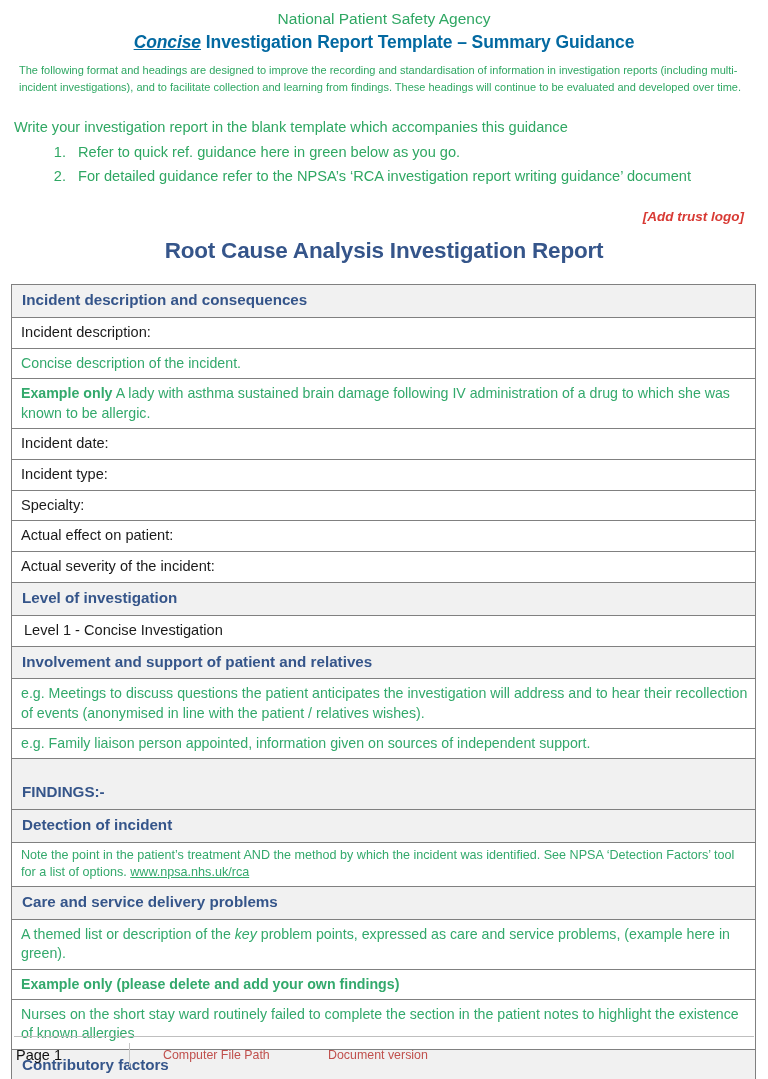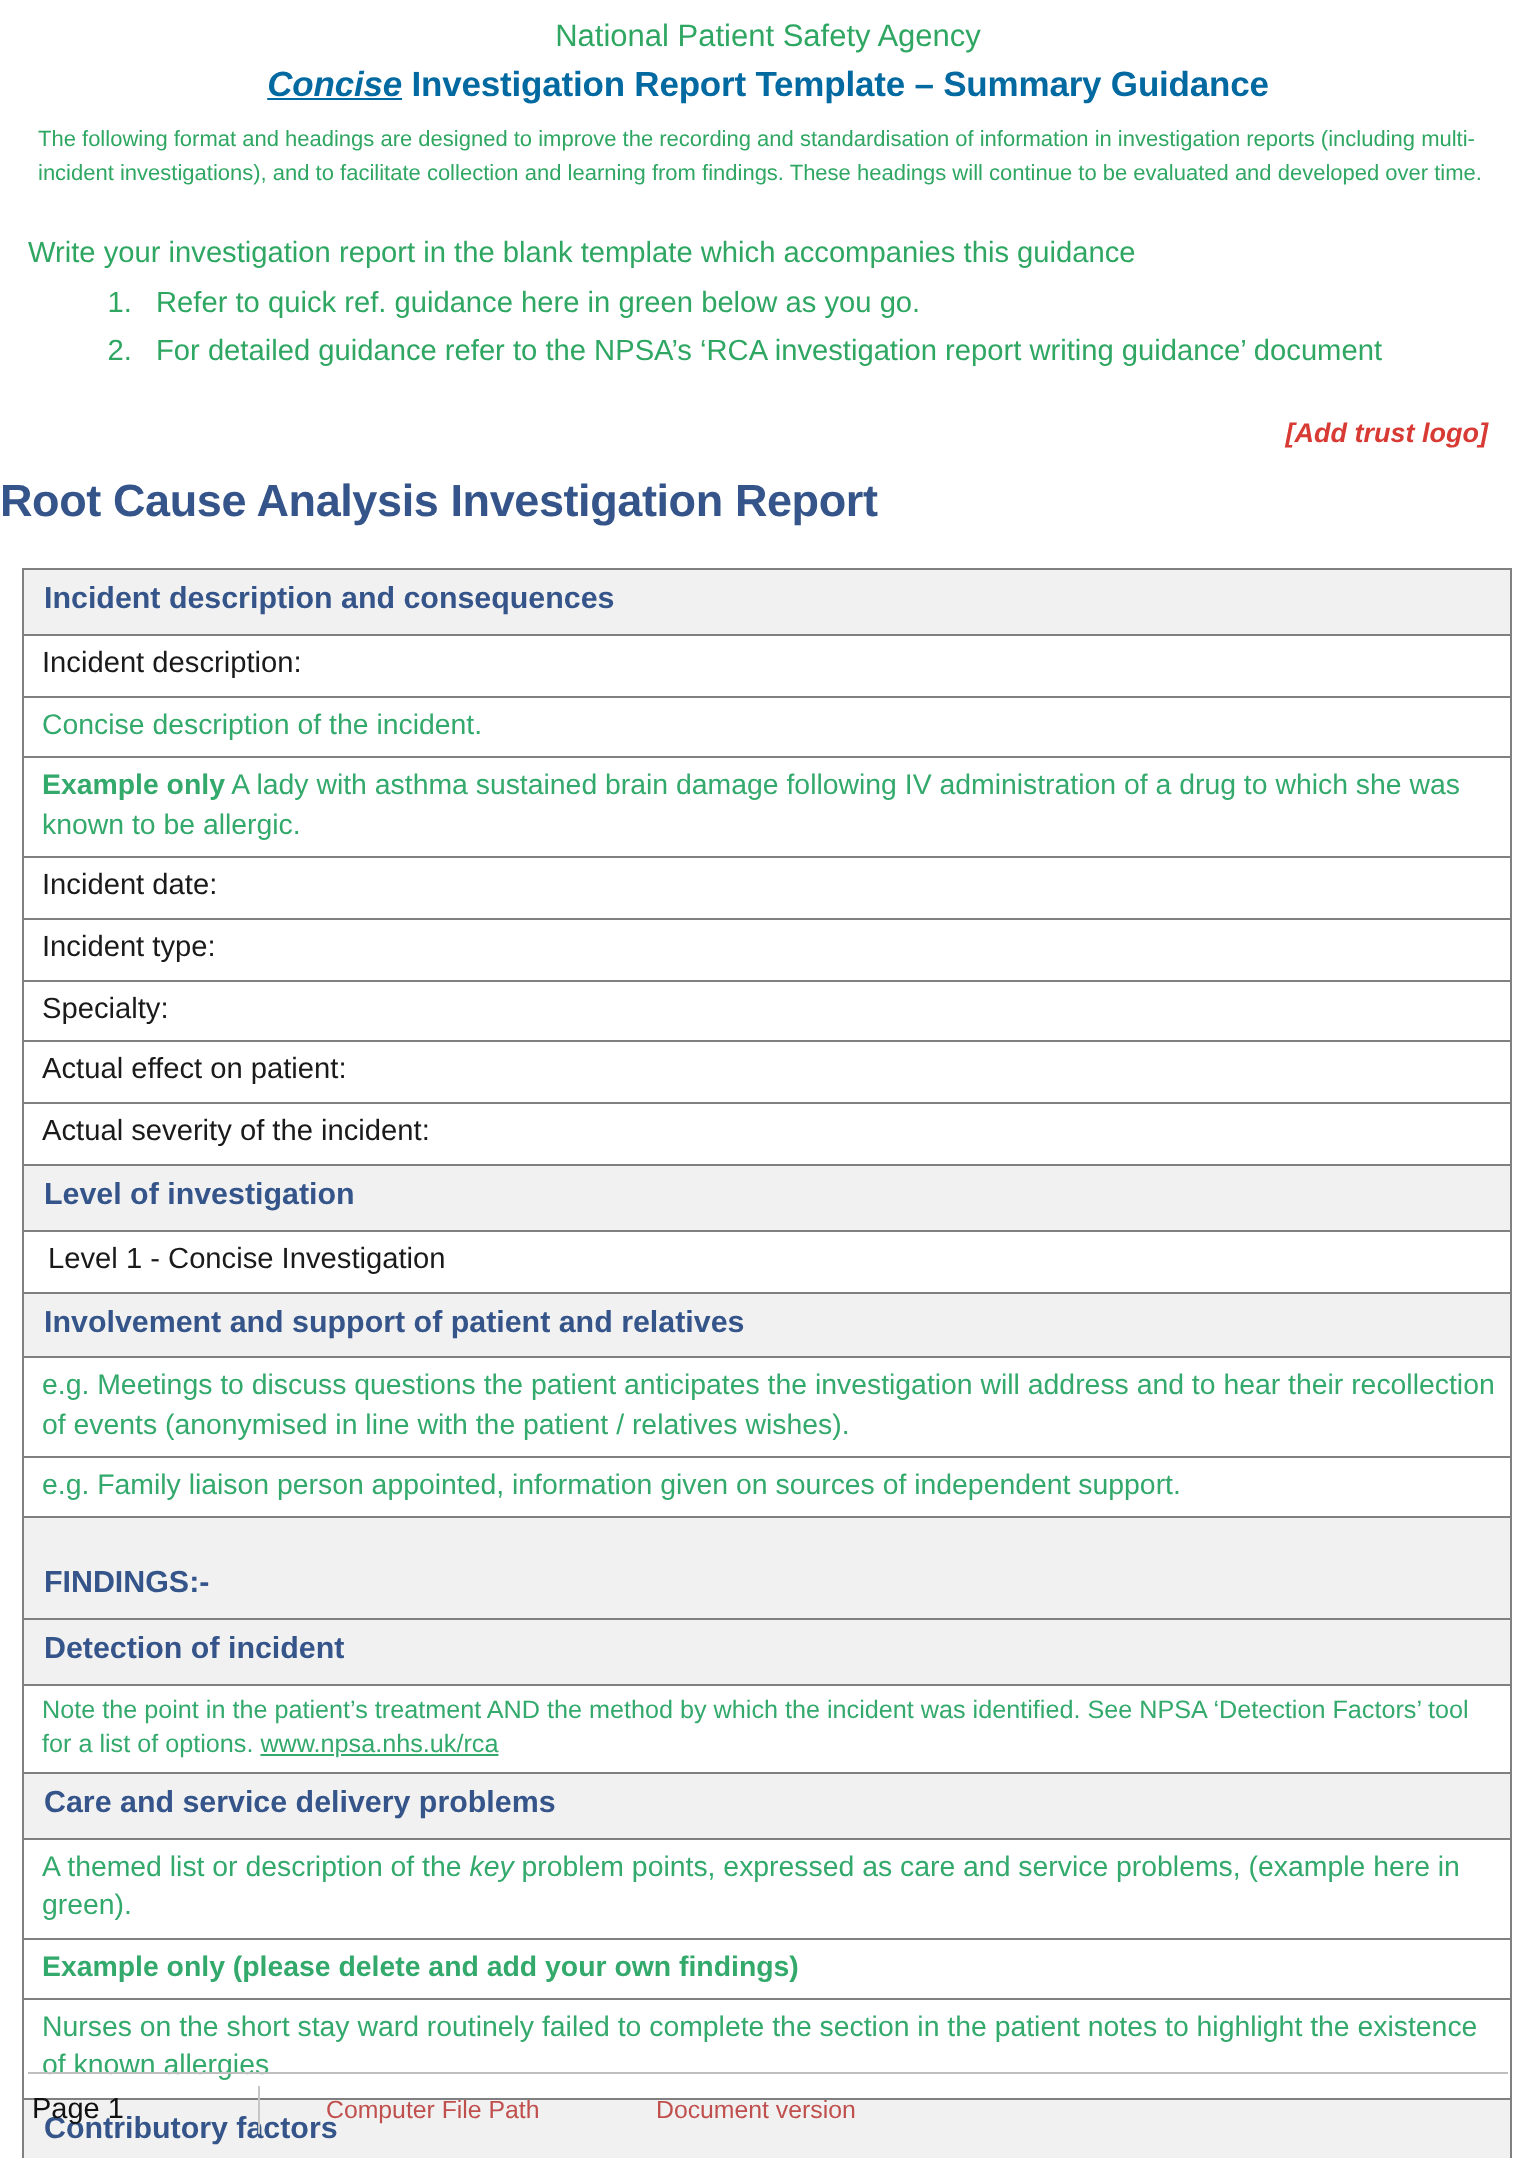--- a/index.html
+++ b/index.html
@@ -77,21 +77,21 @@
     text-align: right;
     color: #D83A34;
     font-weight: bold;
     font-style: italic;
     font-size: 13.5px;
     margin: 22px 14px 0 0;
     padding-right: 10px;
   }
 
   .report-title {
-    text-align: left;
+    text-align: center;
     color: #35558A;
     font-weight: bold;
     font-size: 22.5px;
     margin: 14px 0 20px 0;
     letter-spacing: -0.2px;
   }
 
   
   .rca-table {
     width: 745px;

